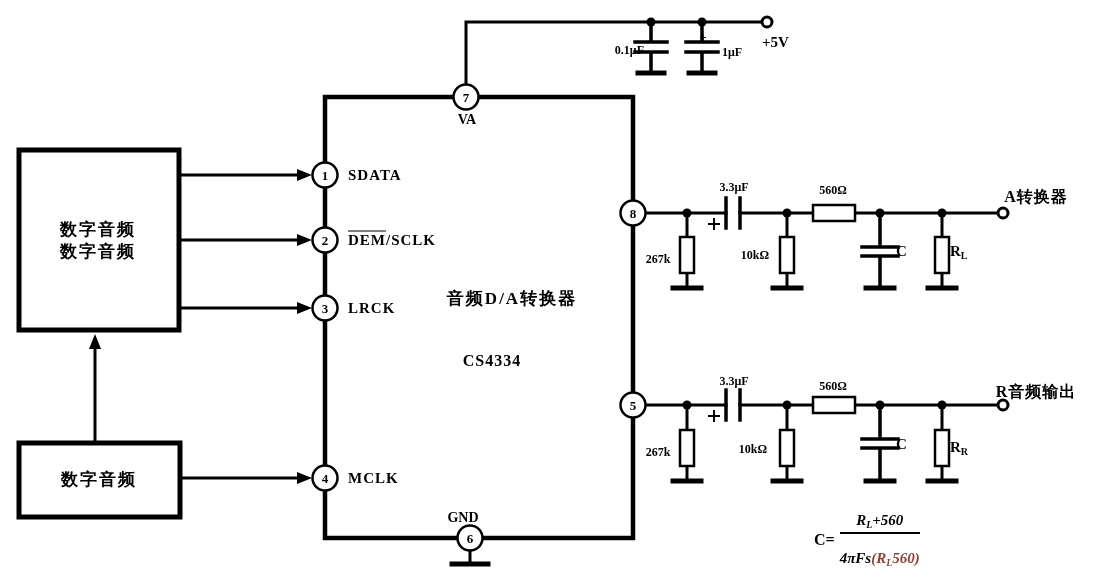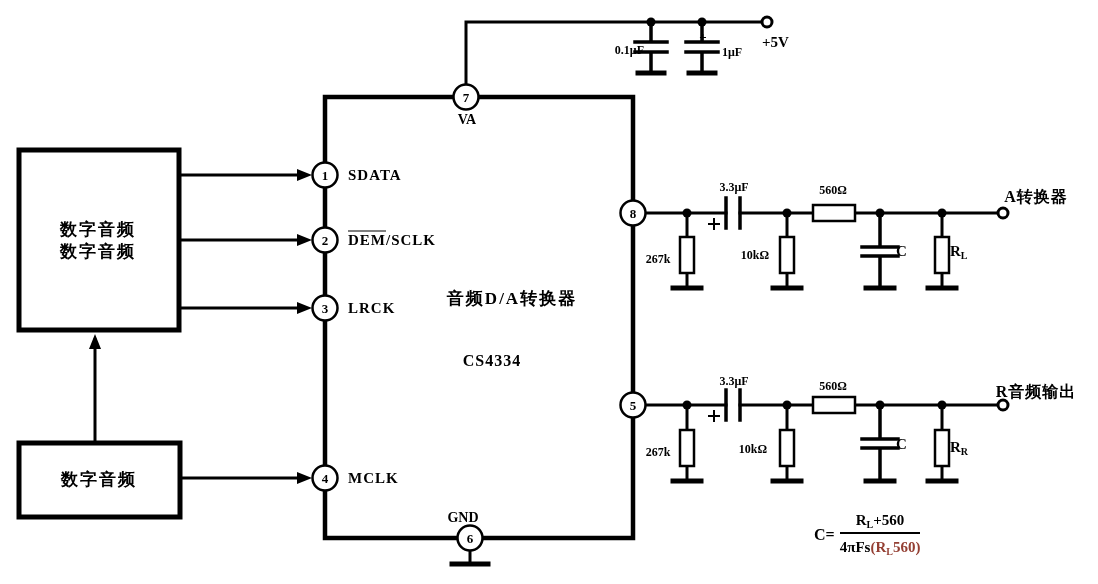--- a/index.html
+++ b/index.html
@@ -20,23 +20,23 @@
   .pin-num{font-size:13px;}
   .comp{font-size:12px;}
   .comp2{font-size:15px;}
   .out-lbl{font-size:16px;letter-spacing:1px;}
   .ovl{text-decoration:overline;}
   sub{font-size:10px;vertical-align:-3px;}
   .formula{
     position:absolute;display:flex;align-items:center;gap:5px;
     font-weight:bold;font-size:16px;
   }
-  .frac{display:inline-flex;flex-direction:column;text-align:center;font-size:15px;}
+  .frac{display:inline-flex;flex-direction:column;text-align:center;font-size:15px;font-style:italic;}
   .frac .num{padding:0 10px 2px 10px;border-bottom:2.5px solid var(--ink);}
-  .frac .den{padding-top:5px;}
+  .frac .den{padding-top:16px;}
   .fred{color:var(--formula-red);}
 </style>
 </head>
 <body>
 
 <div class="stage">
 
   <svg width="1098" height="584" viewBox="0 0 1098 584" fill="none" stroke="#000" stroke-linecap="square">
 
     <rect x="19" y="150" width="160" height="180" stroke-width="5"></rect>

